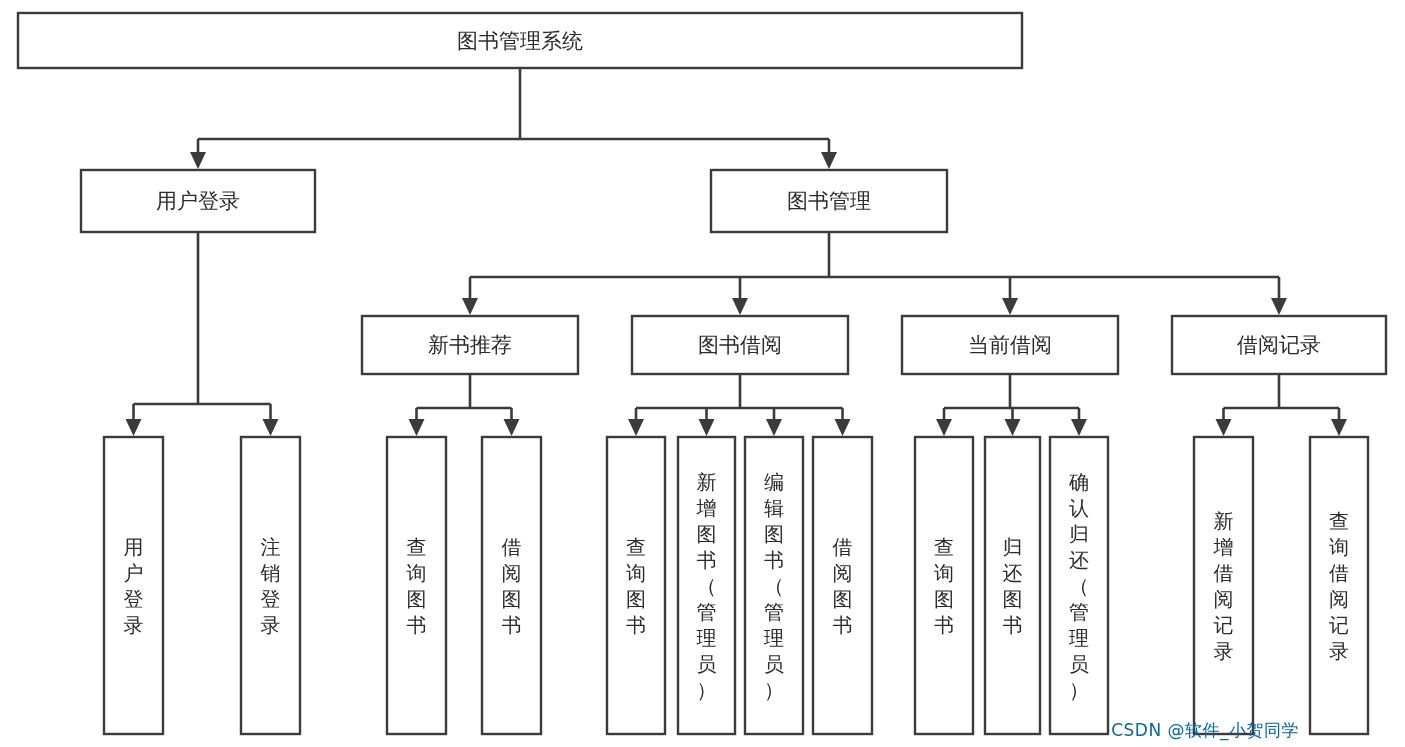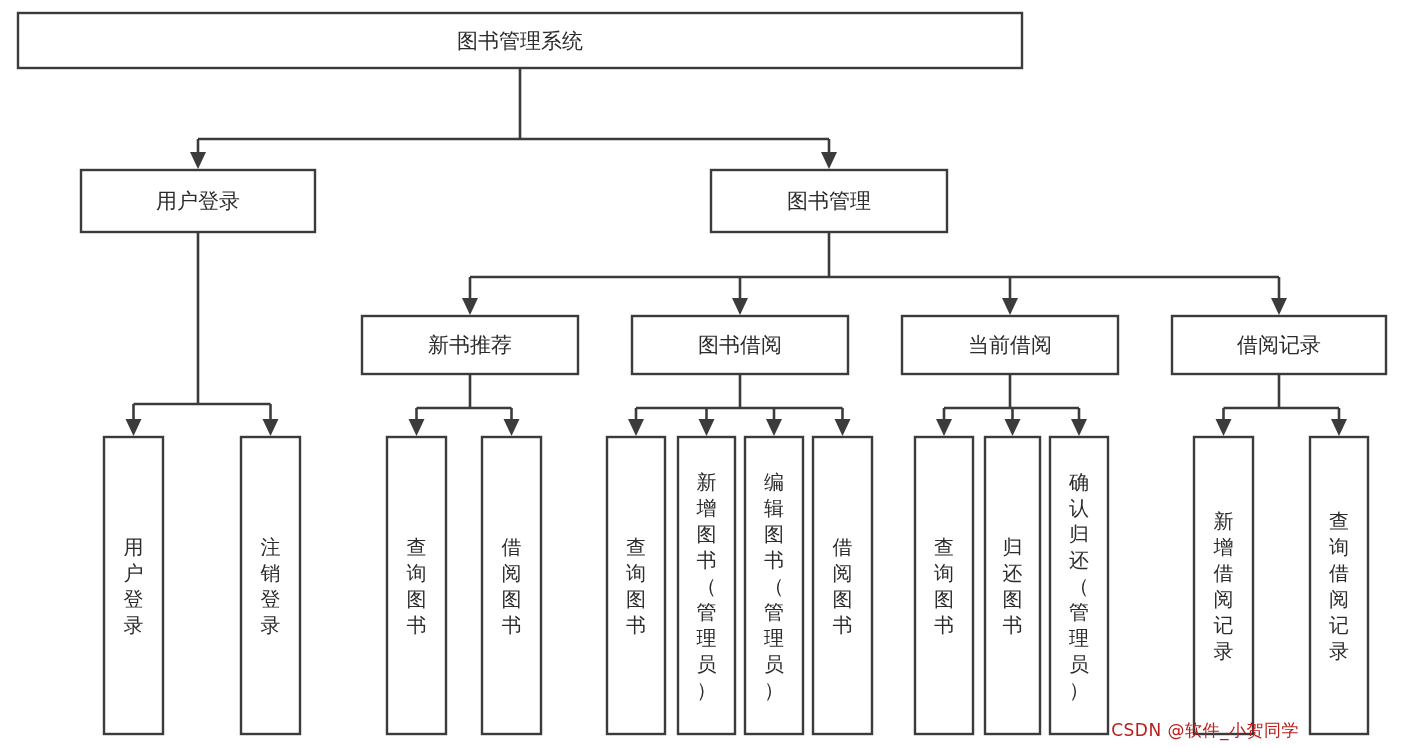--- a/index.html
+++ b/index.html
@@ -55,21 +55,21 @@
     font-family: "DejaVu Sans", "Liberation Sans", sans-serif;
     font-size: 20px;
     text-anchor: middle;
   }
   .watermark-text {
     position: absolute;
     right: 10px;
     bottom: 5px;
     font-family: "DejaVu Sans", "Liberation Sans", sans-serif;
     font-size: 17px;
-    color: #b91c1c;
+    color: #0369a1;
     white-space: nowrap;
     letter-spacing: 0.5px;
   }
 </style>
 </head>
 <body>
 
 <div id="diagram-root">
 
   <svg id="tree-svg" viewBox="0 0 1405 747" xmlns="http://www.w3.org/2000/svg">

